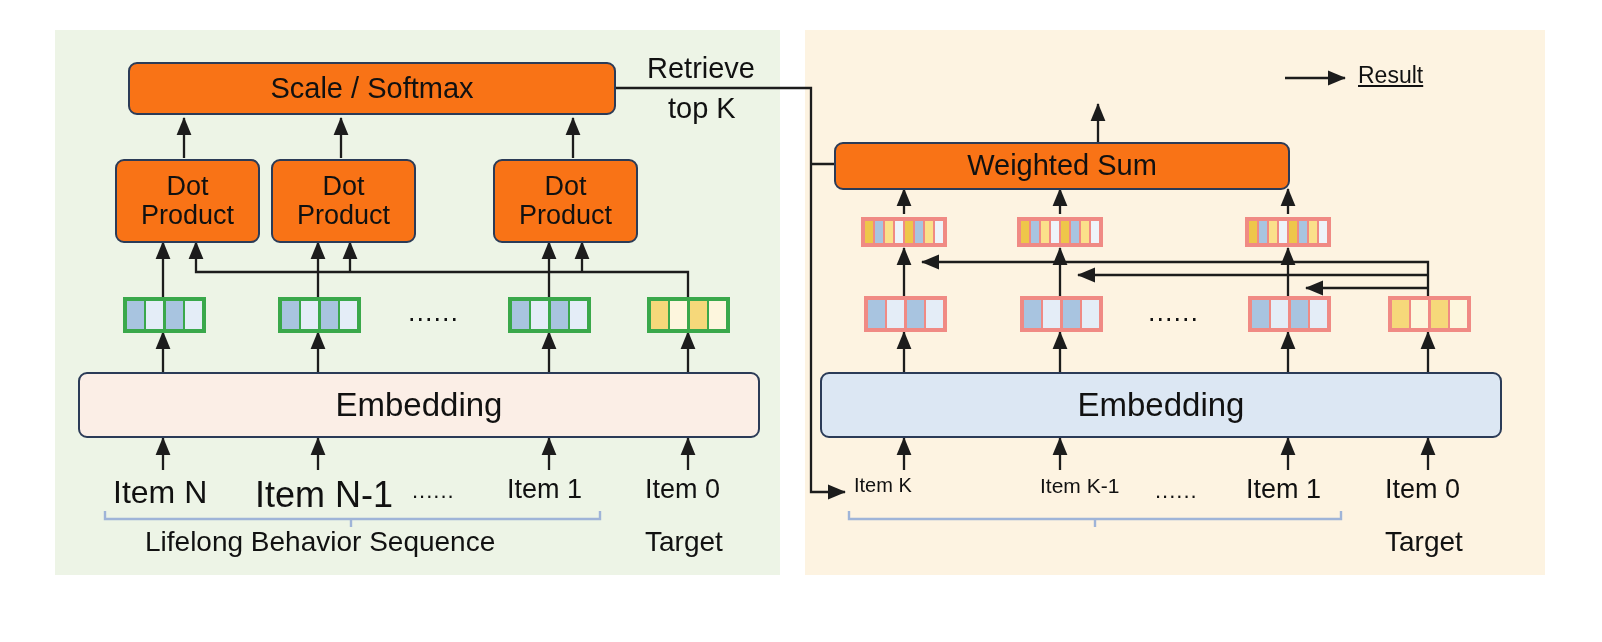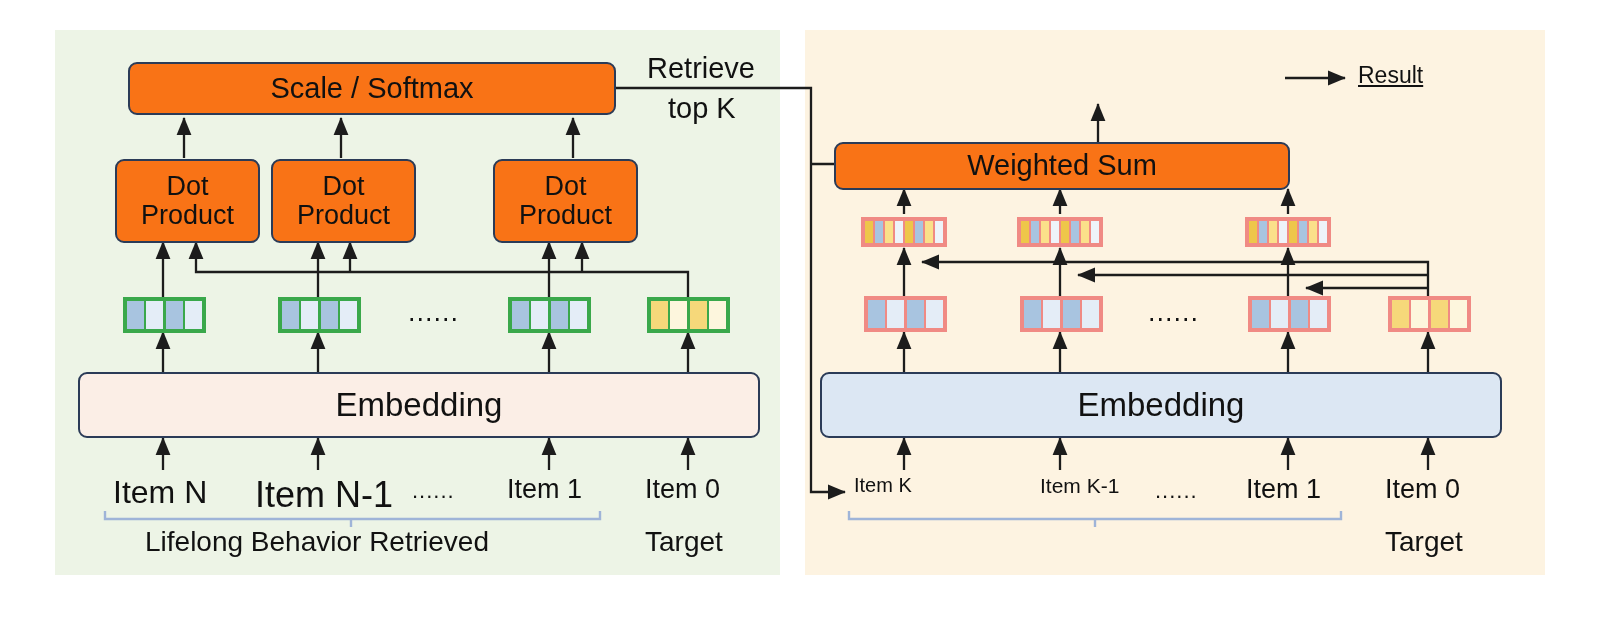--- a/index.html
+++ b/index.html
@@ -151,21 +151,21 @@
   <div class="box peach" style="left:78px;top:372px;width:682px;height:66px;font-size:33px;">
     <span>Embedding</span>
   </div>
 
   <div class="txt" style="left:113px;top:474px;font-size:32px;">Item N</div>
   <div class="txt" style="left:255px;top:474px;font-size:36px;">Item N-1</div>
   <div class="txt" style="left:412px;top:478px;font-size:22px;letter-spacing:1px;">......</div>
   <div class="txt" style="left:507px;top:474px;font-size:27px;">Item 1</div>
   <div class="txt" style="left:645px;top:474px;font-size:27px;">Item 0</div>
 
-  <div class="txt" style="left:145px;top:526px;font-size:28px;">Lifelong Behavior Retrieved</div>
+  <div class="txt" style="left:145px;top:526px;font-size:28px;">Lifelong Behavior Sequence</div>
   <div class="txt" style="left:645px;top:526px;font-size:28px;">Target</div>
 
   <div class="txt" style="left:647px;top:52px;font-size:29px;">Retrieve</div>
   <div class="txt" style="left:668px;top:92px;font-size:29px;">top K</div>
 
   <div class="txt" style="left:1358px;top:62px;font-size:23px;text-decoration:underline;">Result</div>
 
   <div class="box purple" style="left:834px;top:142px;width:456px;height:48px;font-size:29px;">
     <span>Weighted Sum</span>
   </div>

